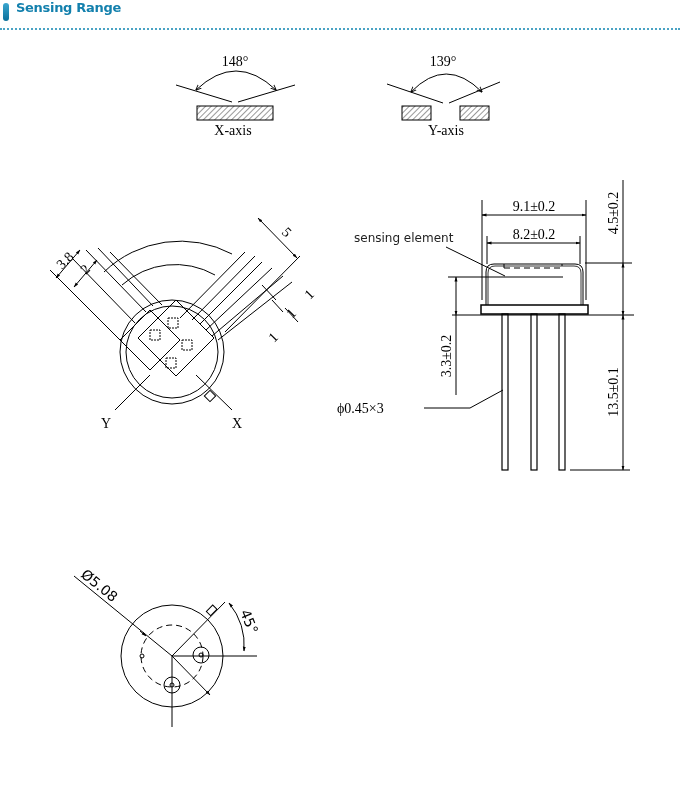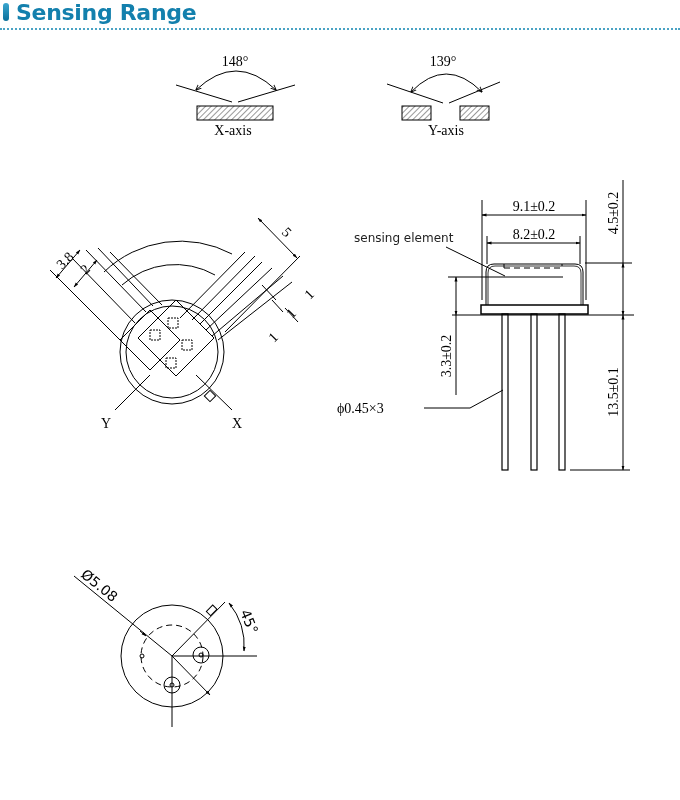--- a/index.html
+++ b/index.html
@@ -1,19 +1,19 @@
 <!DOCTYPE html>
 <html><head>
 <meta charset="utf-8">
 <style>
   html, body { margin:0; padding:0; background:#ffffff; }
   body { width:680px; height:800px; position:relative; overflow:hidden; font-family:"DejaVu Sans", sans-serif; }
   .header { position:absolute; left:0; top:0; width:680px; height:30px; }
   .header-bar { position:absolute; left:3px; top:3px; width:6px; height:18px; border-radius:3px; background:linear-gradient(#3aa6cf,#0a6f9a); }
-  .header-title { position:absolute; left:16px; top:0px; font-family:"DejaVu Sans", sans-serif; font-weight:bold; font-size:22px; color:#1380ad; letter-spacing:-0.3px; }
+  .header-title { position:absolute; left:16px; top:0px; font-family:"DejaVu Sans", sans-serif; font-weight:bold; font-size:13px; color:#1380ad; letter-spacing:-0.3px; }
   .header-rule { position:absolute; left:0; top:28px; width:680px; height:0; border-top:2px dotted #4aa3c4; }
   svg { position:absolute; left:0; top:0; }
   .serif { font-family:"Liberation Serif", "DejaVu Serif", serif; }
   .sans { font-family:"DejaVu Sans", sans-serif; }
 </style>
 </head>
 <body>
 
 <div class="header">
   <div class="header-bar"></div>

